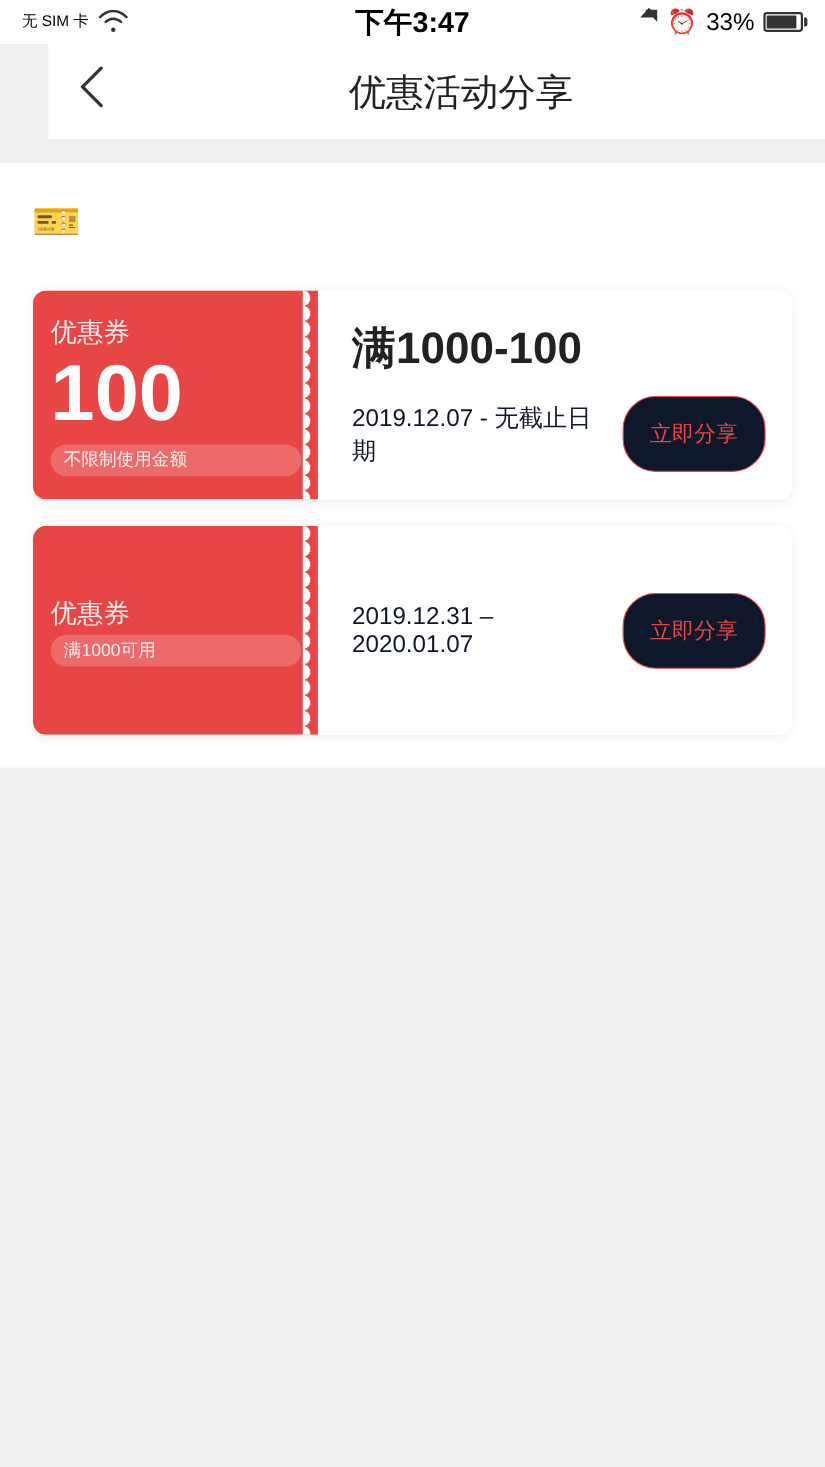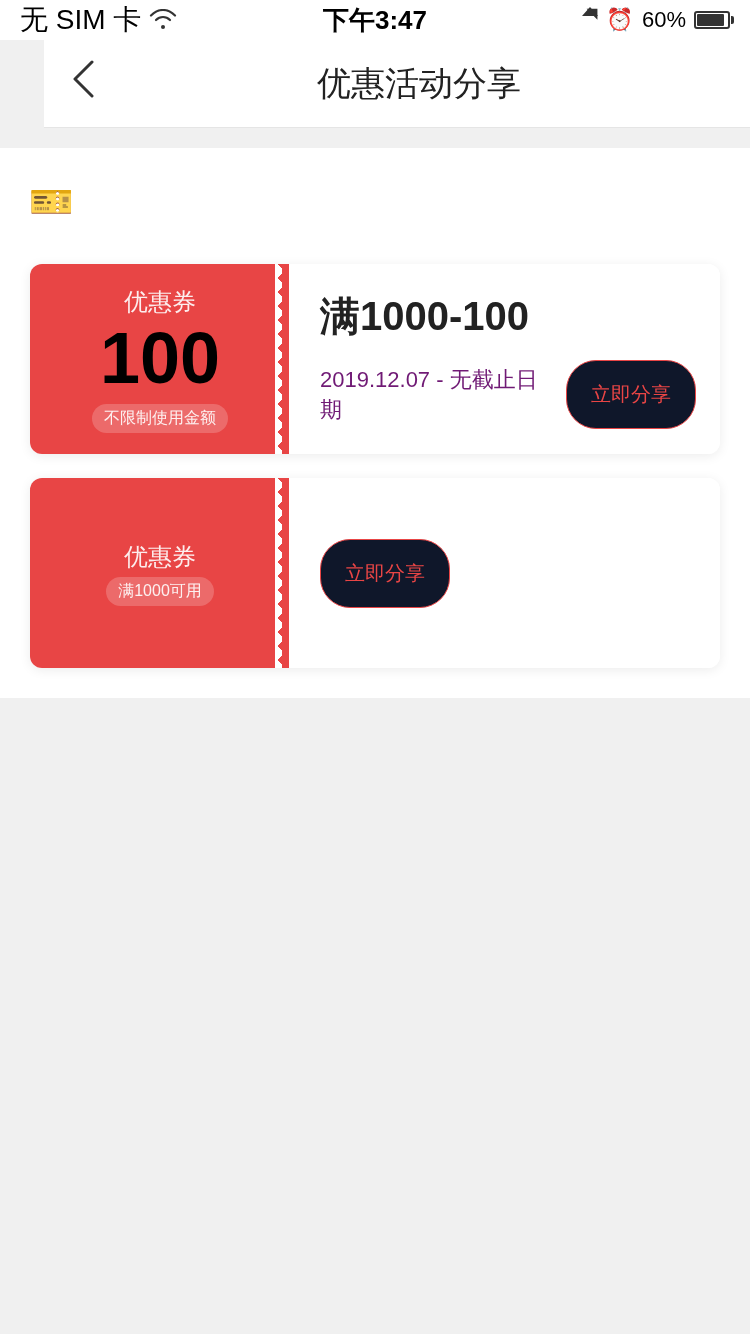--- a/index.html
+++ b/index.html
@@ -21,21 +21,21 @@
       align-items: center;
       justify-content: space-between;
       padding: 0 20px;
       font-size: 24px;
       font-weight: 500;
     }
     .status-left {
       display: flex;
       align-items: center;
       gap: 8px;
-      font-size: 28px;
+      font-size: 14px;
     }
     .status-center {
       font-size: 26px;
       font-weight: 600;
       position: absolute;
       left: 50%;
       transform: translateX(-50%);
     }
     .status-right {
       display: flex;
@@ -155,21 +155,20 @@
       box-shadow: 0 2px 12px rgba(0,0,0,0.08);
       position: relative;
     }
 
     
     .coupon-left {
       width: 260px;
       background: #e84545;
       display: flex;
       flex-direction: column;
-      align-items: center;
       justify-content: center;
       padding: 16px;
       position: relative;
       color: #fff;
       flex-shrink: 0;
     }
     
     .coupon-left::after {
       content: '';
       position: absolute;
@@ -191,21 +190,21 @@
 
     .coupon-label {
       font-size: 24px;
       color: rgba(255,255,255,0.9);
       margin-bottom: 4px;
     }
     .coupon-value {
       font-size: 72px;
       font-weight: 700;
       line-height: 1;
-      color: #000000;
+      color: #ffffff;
       margin-bottom: 10px;
     }
     .coupon-condition {
       font-size: 16px;
       color: rgba(255,255,255,0.9);
       background: rgba(255,255,255,0.2);
       padding: 4px 12px;
       border-radius: 20px;
     }
 
@@ -225,21 +224,21 @@
       color: #222;
     }
     .coupon-meta {
       display: flex;
       align-items: center;
       justify-content: space-between;
       gap: 12px;
     }
     .coupon-date {
       font-size: 22px;
-      color: #701a75;
+      color: #0f172a;
       flex: 1;
     }
     .coupon-share-btn {
       border: 1.5px solid #e84545;
       color: #e84545;
       background: #0f172a;
       border-radius: 30px;
       padding: 20px 24px;
       font-size: 20px;
       cursor: pointer;
@@ -271,21 +270,21 @@
   </div>
   <div class="status-center">下午3:47</div>
   <div class="status-right">
     <span>
       <svg width="18" height="22" viewBox="0 0 18 22" fill="none">
         <path d="M9 0L18 9H9V22H9V9H0L9 0Z" fill="#333" transform="rotate(45 9 11) scale(0.85) translate(1, 0)"></path>
         <polygon points="9,1 17,10 9,10 9,21 9,10 1,10" fill="#333"></polygon>
       </svg>
     </span>
     <span>⏰</span>
-    <span>60%</span>
+    <span>33%</span>
     <span class="battery">
       <span class="battery-fill"></span>
     </span>
   </div>
 </div>
 
 <div class="nav-bar">
   <span class="nav-back">
     <svg width="22" height="38" viewBox="0 0 22 38" fill="none">
       <path d="M20 2L3 19L20 36" stroke="#333" stroke-width="3" stroke-linecap="round" stroke-linejoin="round"></path>
@@ -321,20 +320,21 @@
     </div>
   </div>
 
   <div class="coupon-card">
     <div class="coupon-left">
       <span class="coupon-label">优惠券</span>
       <span class="coupon-condition">满1000可用</span>
     </div>
     <div class="coupon-right">
       <div class="coupon-meta">
+        <span class="coupon-date">2019.12.31 – 2020.01.07</span>
         <button class="coupon-share-btn">立即分享</button>
       </div>
     </div>
   </div>
 
 </div>
 
 <div class="bottom-area"></div>
 
 </body></html>

